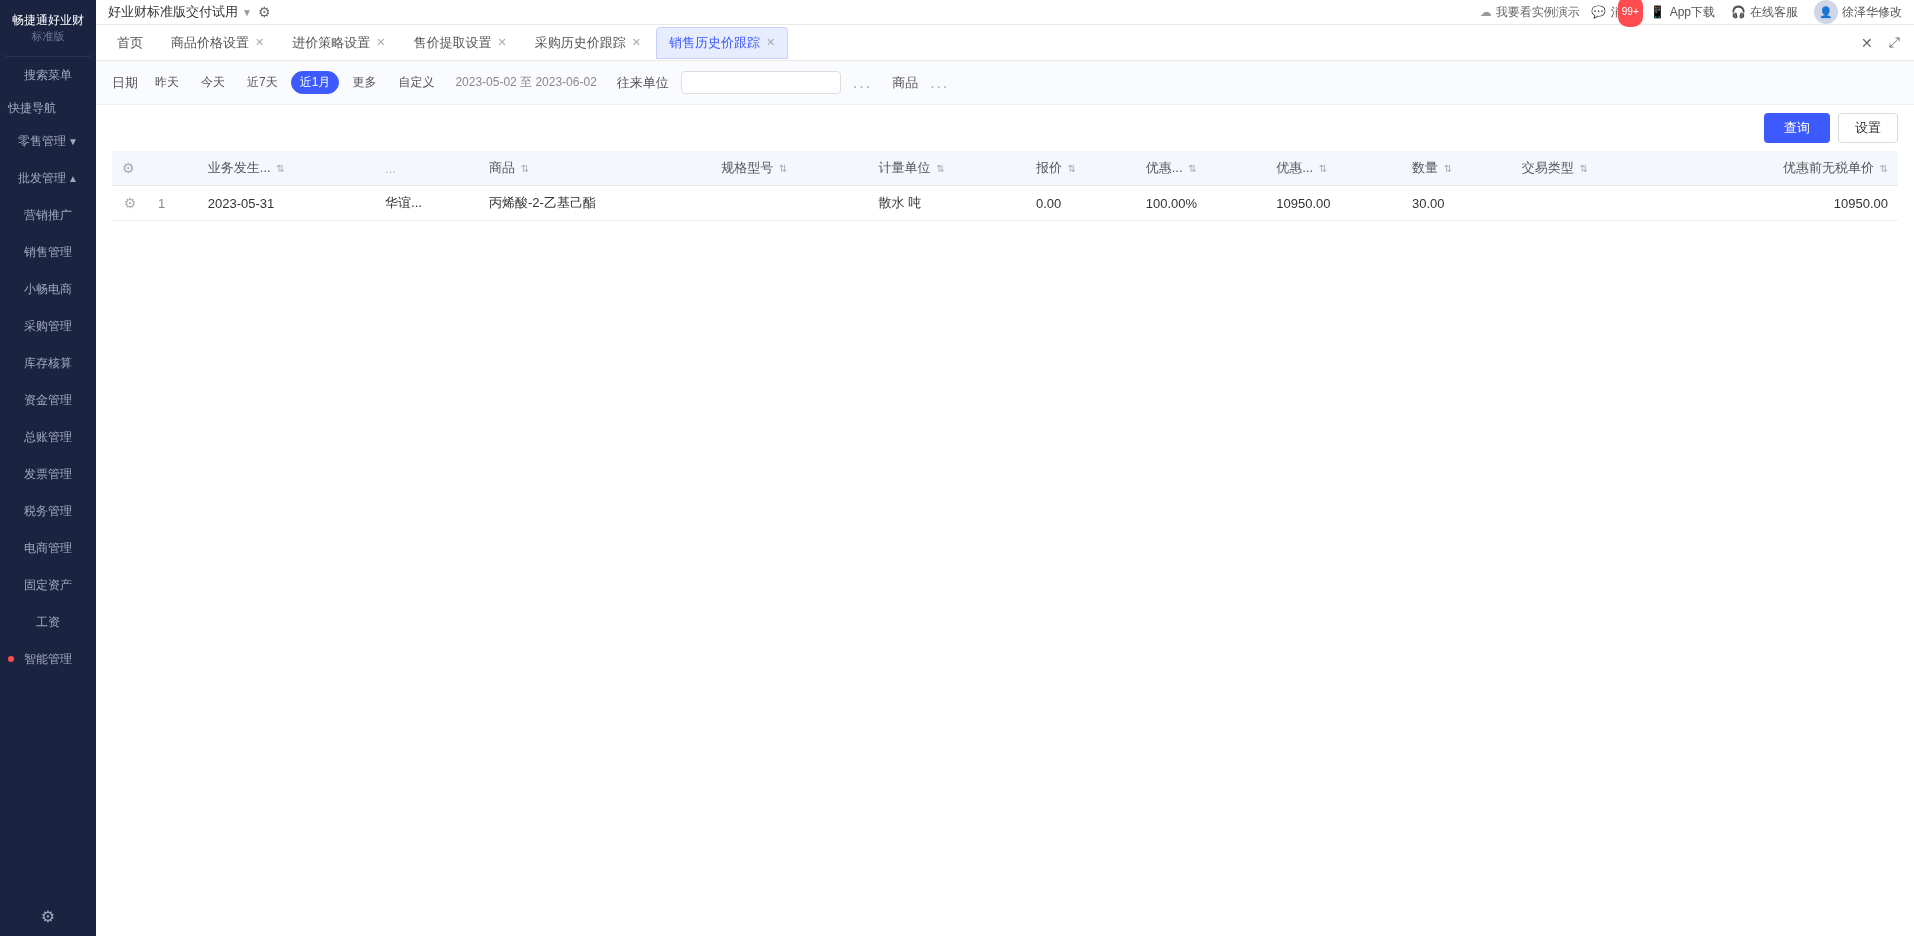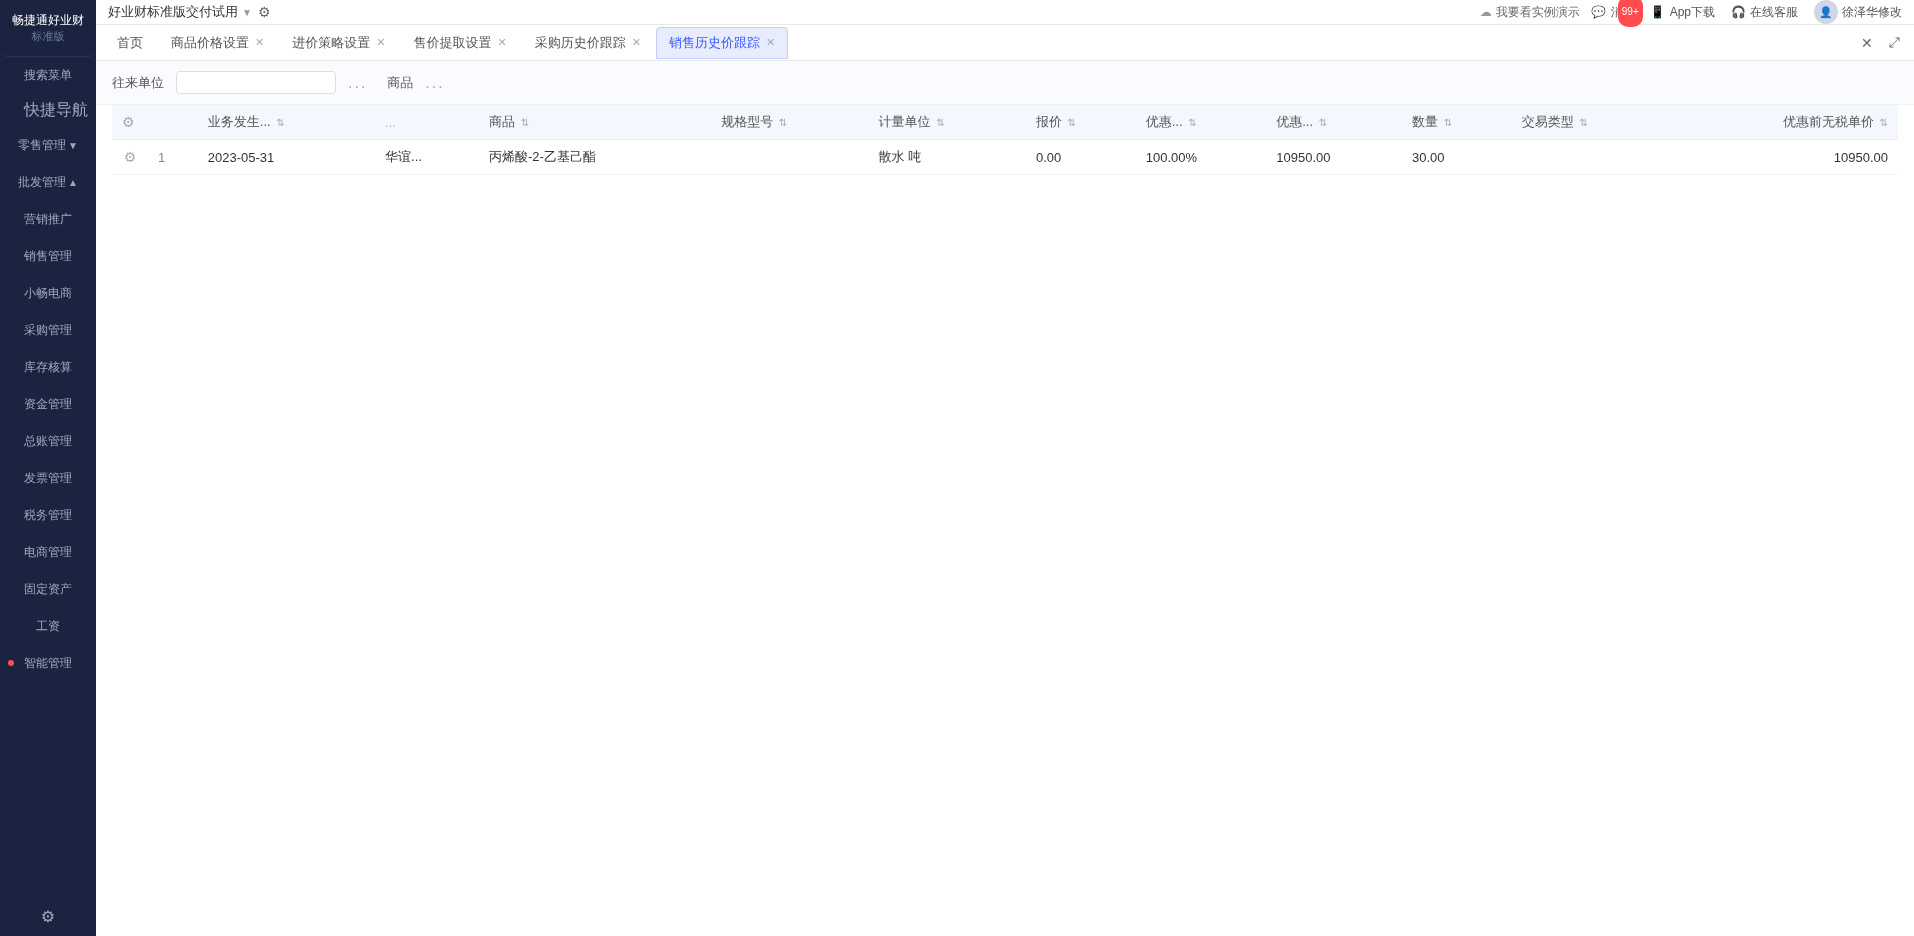--- a/index.html
+++ b/index.html
@@ -4,21 +4,21 @@
   <style>
     * { box-sizing: border-box; margin: 0; padding: 0; }
     body { font-family: "Microsoft YaHei", "PingFang SC", sans-serif; font-size: 13px; background: #f0f2f5; display: flex; height: 936px; overflow: hidden; }
 
     
     .sidebar { width: 96px; background: #1a2340; color: #a0a8c0; display: flex; flex-direction: column; height: 100%; flex-shrink: 0; }
     .sidebar-logo { padding: 12px 8px; border-bottom: 1px solid #2a3450; text-align: center; border-radius: 8px; }
     .sidebar-logo .logo-text { color: #fff; font-size: 12px; line-height: 1.4; }
     .sidebar-logo .logo-sub { color: #6b7a99; font-size: 11px; }
     .sidebar-search { padding: 10px 8px; text-align: center; font-size: 12px; color: #a0a8c0; cursor: pointer; }
-    .sidebar-nav { padding: 6px 8px; text-align: right; font-size: 16px; color: #a0a8c0; cursor: pointer; }
+    .sidebar-nav { padding: 6px 8px; text-align: left; font-size: 12px; color: #a0a8c0; cursor: pointer; }
     .sidebar-item { padding: 10px 4px; text-align: center; font-size: 12px; color: #a0a8c0; cursor: pointer; position: relative; }
     .sidebar-item.has-arrow { display: flex; align-items: center; justify-content: center; gap: 2px; }
     .sidebar-item .dot { width: 6px; height: 6px; background: #ff4d4f; border-radius: 50%; position: absolute; left: 8px; top: 50%; transform: translateY(-50%); }
     .sidebar-bottom { margin-top: auto; padding: 10px 4px; text-align: center; }
     .sidebar-gear { color: #a0a8c0; cursor: pointer; font-size: 16px; }
 
     
     .main { flex: 1; display: flex; flex-direction: column; overflow: hidden; background: #f0f2f5; }
 
     
@@ -184,31 +184,47 @@
     <div class="tab-end">
       <span class="tab-end-btn">✕</span>
       <span class="tab-end-btn">⤢</span>
     </div>
   </div>
 
   <div class="page">
 
 
     <div class="filter-bar">
+      <div class="filter-group">
+        <span class="filter-label">日期</span>
+        <div class="date-btns">
+          <span class="date-btn">昨天</span>
+          <span class="date-btn">今天</span>
+          <span class="date-btn">近7天</span>
+          <span class="date-btn active">近1月</span>
+          <span class="date-btn">更多</span>
+          <span class="date-btn">自定义</span>
+        </div>
+        <span class="date-range">2023-05-02 至 2023-06-02</span>
+      </div>
       <div class="filter-input-group">
         <span class="filter-label">往来单位</span>
         <input class="filter-input" type="text" value="" style="">
         <span class="filter-dots">...</span>
       </div>
       <div class="filter-input-group">
         <span class="filter-label">商品</span>
         <span class="filter-dots">...</span>
       </div>
     </div>
 
+    <div class="action-buttons">
+      <button class="btn-query">查询</button>
+      <button class="btn-settings">设置</button>
+    </div>
 
     <div class="table-container">
       <table class="data-table">
         <thead>
           <tr>
             <th class="gear-col">
               <span class="gear-btn">⚙</span>
             </th>
             <th></th>
             <th>

